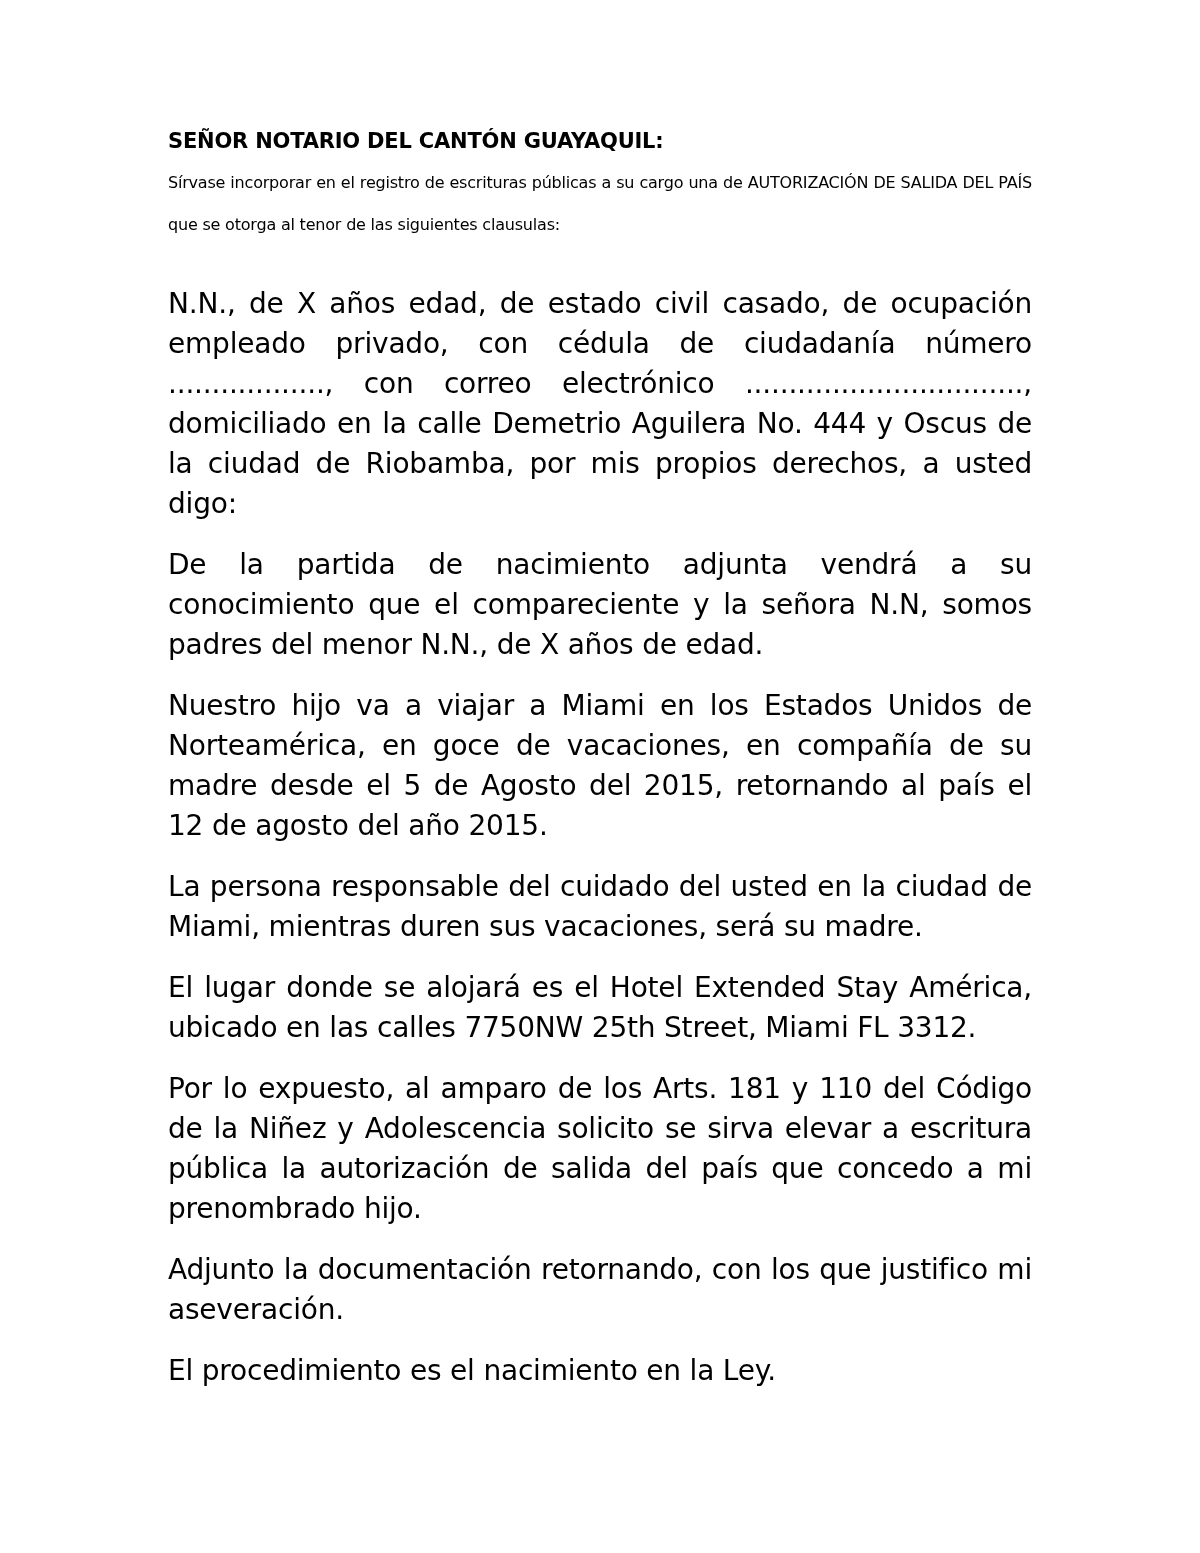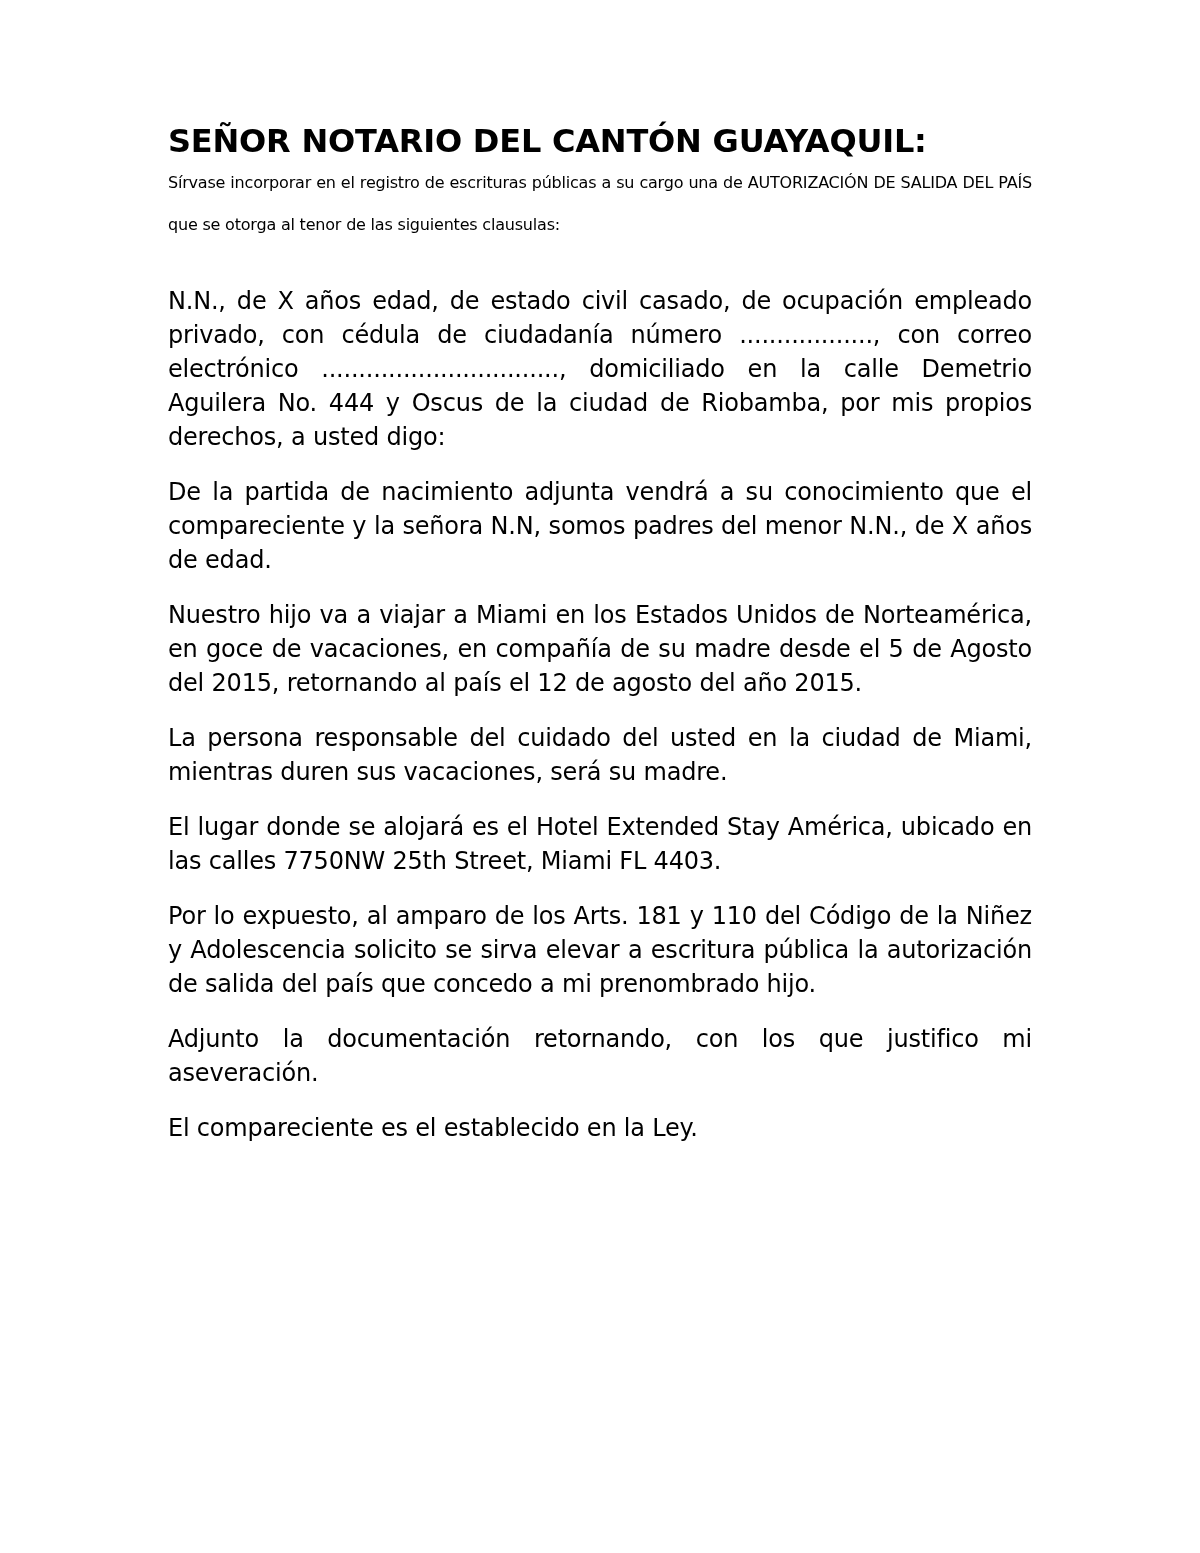--- a/index.html
+++ b/index.html
@@ -14,51 +14,51 @@
     margin: 0 auto;
     background: #ffffff;
     box-sizing: border-box;
     padding: 120px 168px 0 168px;
     overflow: hidden;
     font-family: "DejaVu Sans", "Liberation Sans", sans-serif;
     color: #000000;
     -webkit-font-smoothing: antialiased;
   }
   .doc-title {
-    font-size: 32px;
+    font-size: 21px;
     font-weight: bold;
     line-height: 42px;
     margin: 0;
     letter-spacing: -0.2px;
     text-align: left;
   }
   .intro {
     font-size: 16px;
     line-height: 42px;
     margin: 0 0 38px 0;
     text-align: justify;
     letter-spacing: -0.2px;
   }
   .para {
-    font-size: 24px;
-    line-height: 34px;
+    font-size: 28px;
+    line-height: 40px;
     margin: 0 0 21px 0;
     text-align: justify;
     letter-spacing: -0.2px;
   }
 </style>
 </head>
 <body>
 
 <div class="page">
   <h1 class="doc-title">SEÑOR NOTARIO DEL CANTÓN GUAYAQUIL:</h1>
 
   <p class="intro">Sírvase incorporar en el registro de escrituras públicas a su cargo una de AUTORIZACIÓN DE SALIDA DEL PAÍS que se otorga al tenor de las siguientes clausulas:</p>
 
   <p class="para">N.N., de X años edad, de estado civil casado, de ocupación empleado privado, con cédula de ciudadanía número .................., con correo electrónico ................................, domiciliado en la calle Demetrio Aguilera No. 444 y Oscus de la ciudad de Riobamba, por mis propios derechos, a usted digo:</p>
   <p class="para">De la partida de nacimiento adjunta vendrá a su conocimiento que el compareciente y la señora N.N, somos padres del menor N.N., de X años de edad.</p>
   <p class="para">Nuestro hijo va a viajar a Miami en los Estados Unidos de Norteamérica, en goce de vacaciones, en compañía de su madre desde el 5 de Agosto del 2015, retornando al país el 12 de agosto del año 2015.</p>
   <p class="para">La persona responsable del cuidado del usted en la ciudad de Miami, mientras duren sus vacaciones, será su madre.</p>
-  <p class="para">El lugar donde se alojará es el Hotel Extended Stay América, ubicado en las calles 7750NW 25th Street, Miami FL 4403.</p>
+  <p class="para">El lugar donde se alojará es el Hotel Extended Stay América, ubicado en las calles 7750NW 25th Street, Miami FL 3312.</p>
   <p class="para">Por lo expuesto, al amparo de los Arts. 181 y 110 del Código de la Niñez y Adolescencia solicito se sirva elevar a escritura pública la autorización de salida del país que concedo a mi prenombrado hijo.</p>
   <p class="para">Adjunto la documentación retornando, con los que justifico mi aseveración.</p>
-  <p class="para">El compareciente es el establecido en la Ley.</p>
+  <p class="para">El procedimiento es el nacimiento en la Ley.</p>
 </div>
 
 </body></html>

